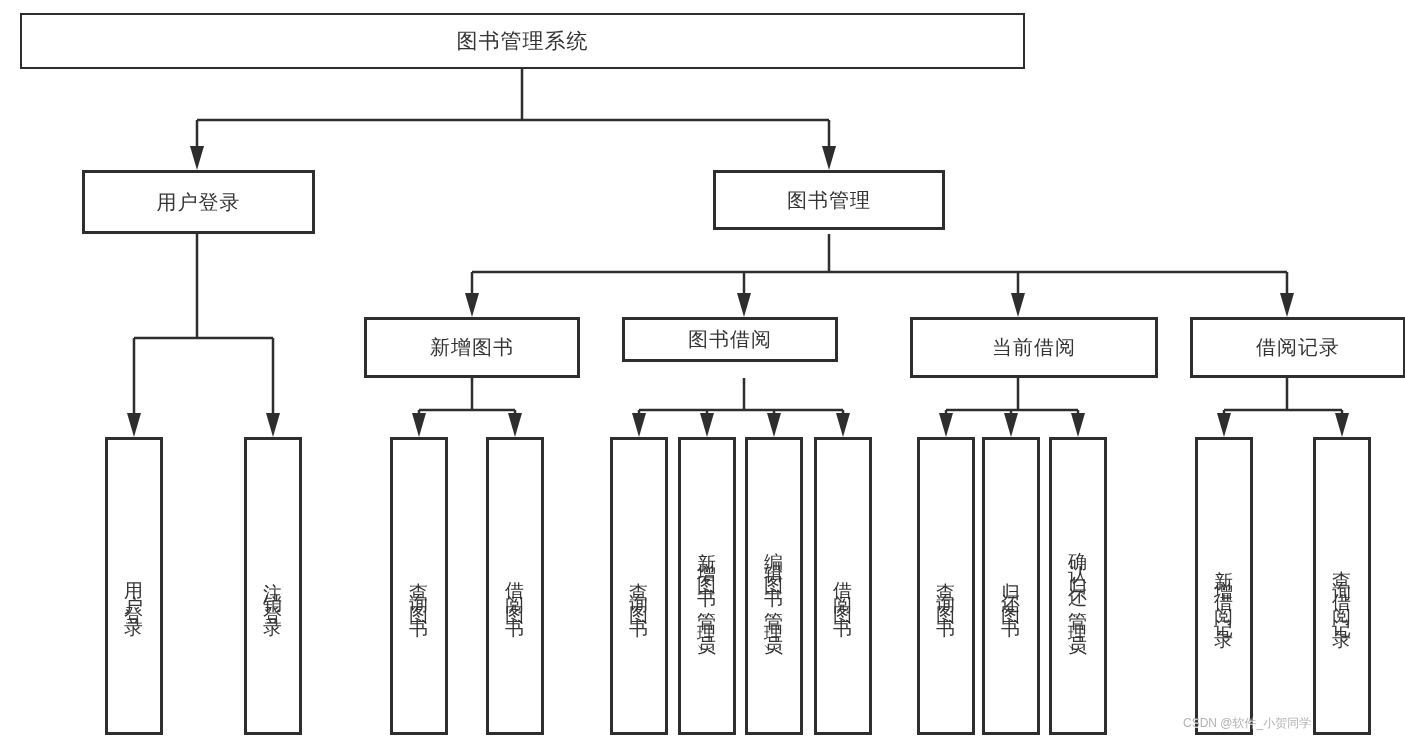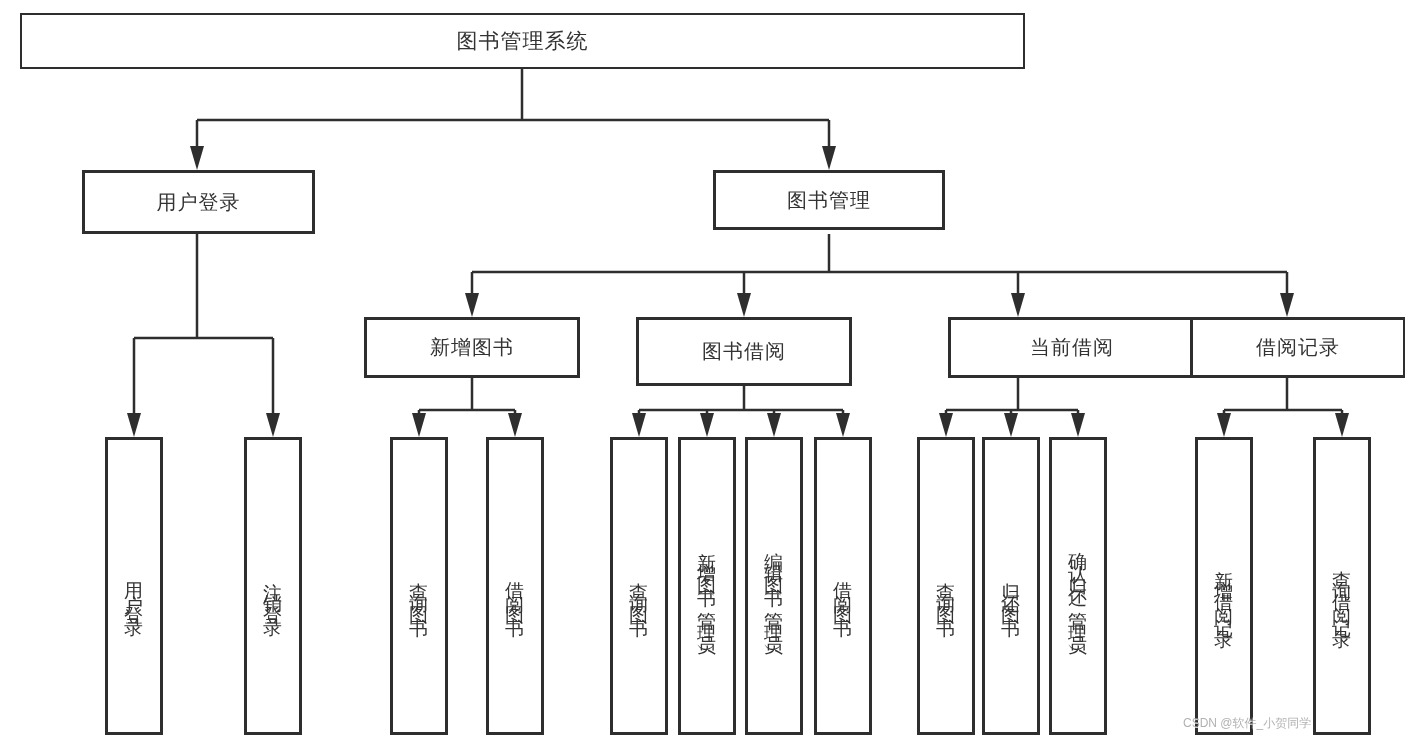--- a/index.html
+++ b/index.html
@@ -67,22 +67,22 @@
       <polygon points="1335,413 1349,413 1342,437"></polygon>
     </g>
   </svg>
 
   <div class="box root-box" style="left:20px;top:13px;width:1005px;height:56px;">图书管理系统</div>
 
   <div class="box h-box" style="left:82px;top:170px;width:233px;height:64px;">用户登录</div>
   <div class="box h-box" style="left:713px;top:170px;width:232px;height:60px;">图书管理</div>
 
   <div class="box h-box" style="left:364px;top:317px;width:216px;height:61px;">新增图书</div>
-  <div class="box h-box" style="left:636px;top:317px;width:216px;height:69px;">图书借阅</div>
-  <div class="box h-box" style="left:948px;top:317px;width:248px;height:61px;">当前借阅</div>
+  <div class="box h-box" style="left:622px;top:317px;width:216px;height:45px;">图书借阅</div>
+  <div class="box h-box" style="left:910px;top:317px;width:248px;height:61px;">当前借阅</div>
   <div class="box h-box" style="left:1179px;top:317px;width:216px;height:61px;margin-left:11px;">借阅记录</div>
 
   <div class="box v-box" style="left:105px;top:437px;width:58px;height:298px;">用户登录</div>
   <div class="box v-box" style="left:244px;top:437px;width:58px;height:298px;">注销登录</div>
 
   <div class="box v-box" style="left:390px;top:437px;width:58px;height:298px;">查询图书</div>
   <div class="box v-box" style="left:486px;top:437px;width:58px;height:298px;">借阅图书</div>
 
   <div class="box v-box" style="left:610px;top:437px;width:58px;height:298px;">查询图书</div>
   <div class="box v-box" style="left:678px;top:437px;width:58px;height:298px;">新增图书（管理员）</div>

